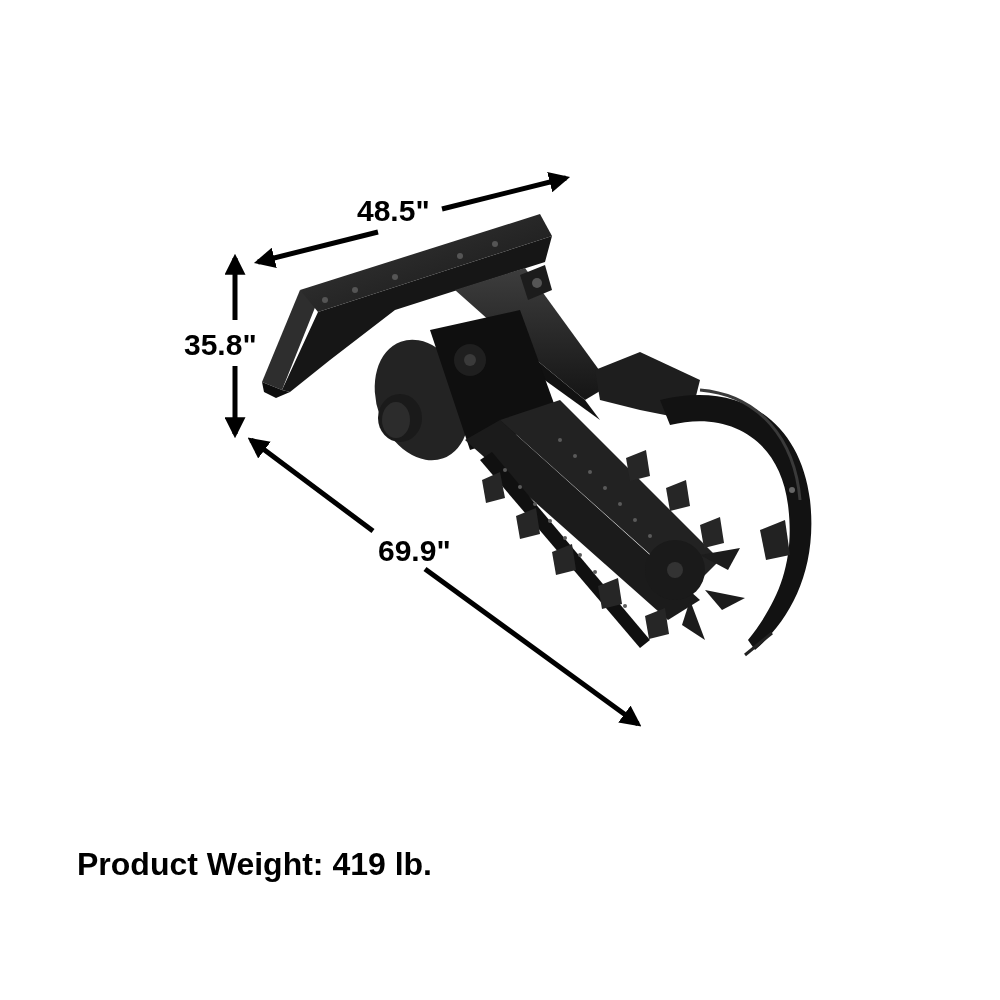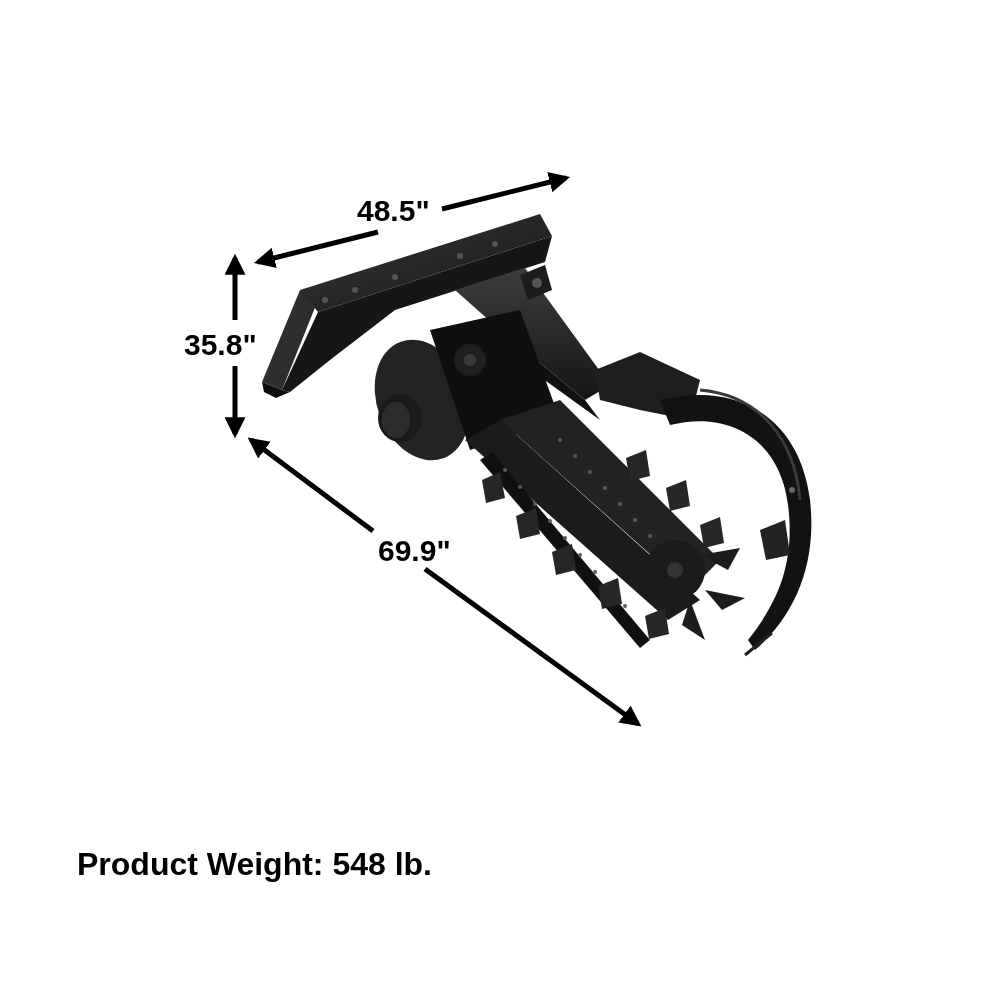--- a/index.html
+++ b/index.html
@@ -149,13 +149,13 @@
     <polygon points="760,530 785,520 790,555 766,560" fill="#222"></polygon>
     <line x1="745" y1="655" x2="772" y2="633" stroke="#222" stroke-width="3"></line>
     <circle cx="792" cy="490" r="3" fill="#666"></circle>
   </g>
 </svg>
 
 <div class="dim-label" id="label-width">48.5"</div>
 <div class="dim-label" id="label-height">35.8"</div>
 <div class="dim-label" id="label-length">69.9"</div>
 
-<div class="weight">Product Weight: 548 lb.</div>
+<div class="weight">Product Weight: 419 lb.</div>
 
 </body></html>

